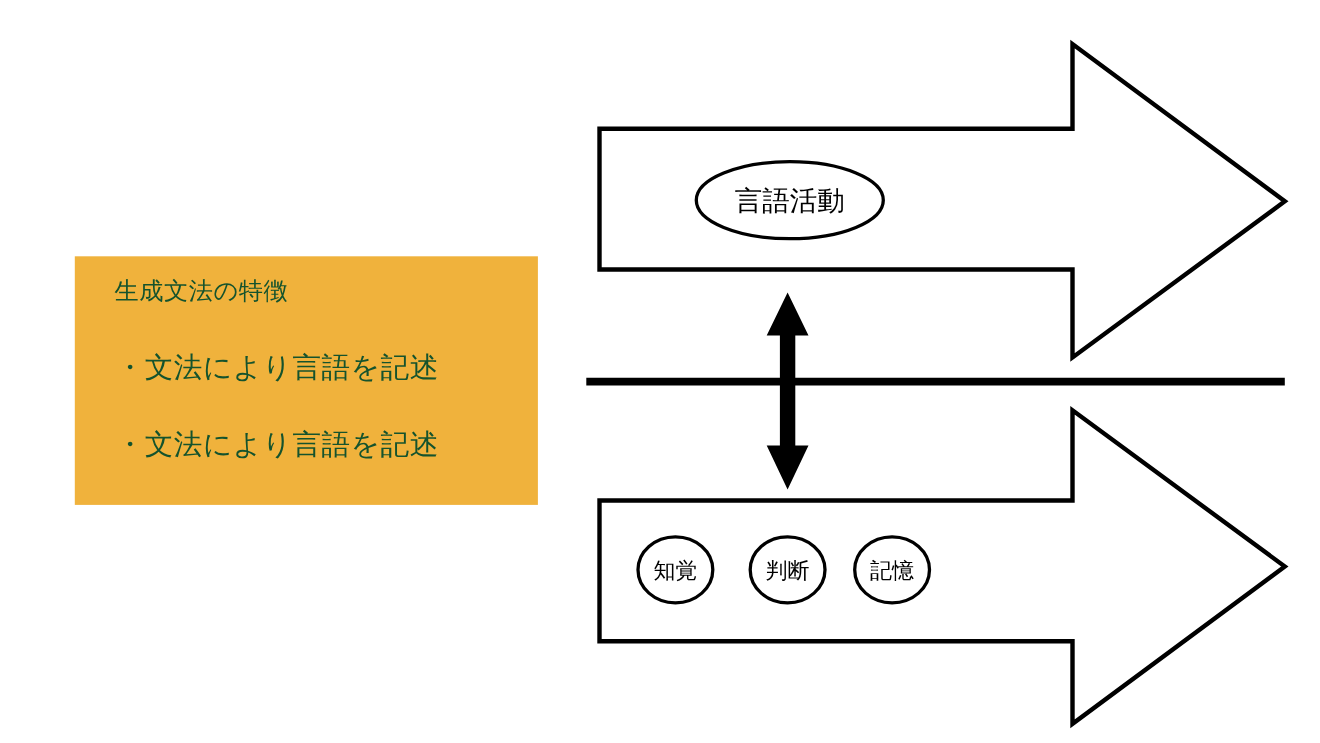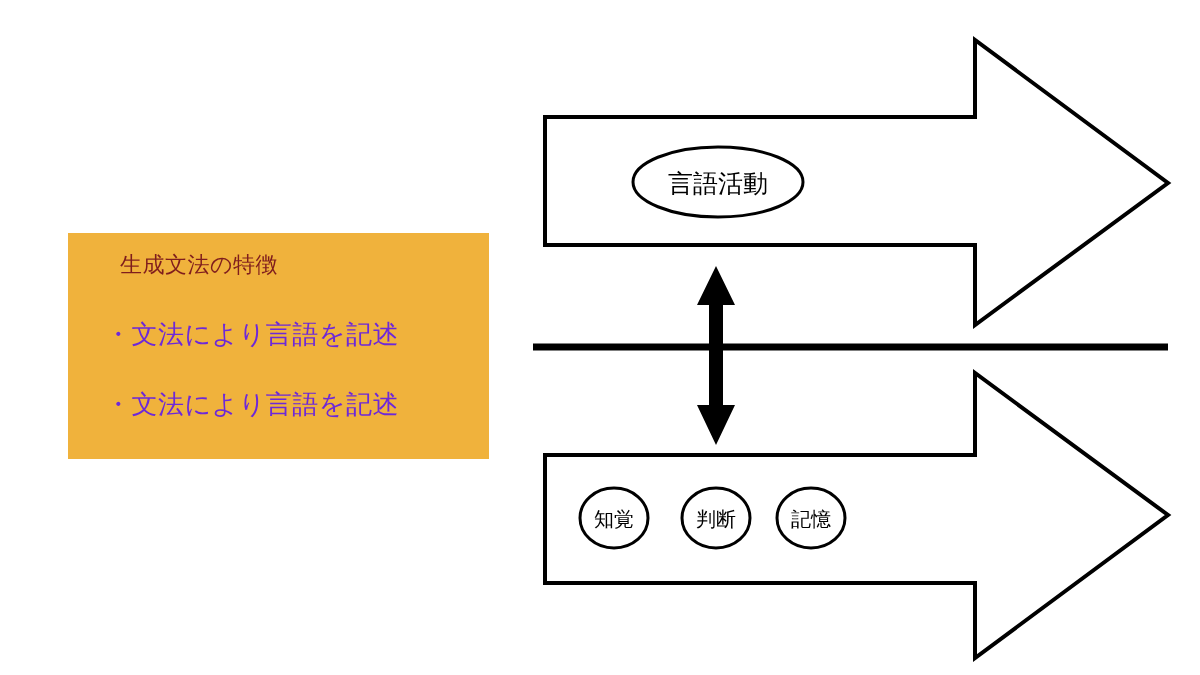--- a/index.html
+++ b/index.html
@@ -29,34 +29,34 @@
     position: absolute;
     left: 68px;
     top: 233px;
     width: 421px;
     height: 226px;
     background: #f0b23c;
     box-sizing: border-box;
   }
   #feature-box .box-title {
     position: absolute;
-    left: 52px;
+    left: 36px;
     top: 21px;
     font-size: 22px;
     line-height: 1;
-    color: #7f1d1d;
+    color: #14532d;
     white-space: nowrap;
     letter-spacing: 0.5px;
   }
   #feature-box .box-bullet {
     position: absolute;
     left: 37px;
     font-size: 26px;
     line-height: 1;
-    color: #6d28d9;
+    color: #14532d;
     white-space: nowrap;
     letter-spacing: 0.5px;
   }
   #feature-box .bullet-1 { top: 88px; }
   #feature-box .bullet-2 { top: 158px; }
 
   
   #diagram-svg {
     position: absolute;
     left: 0;

